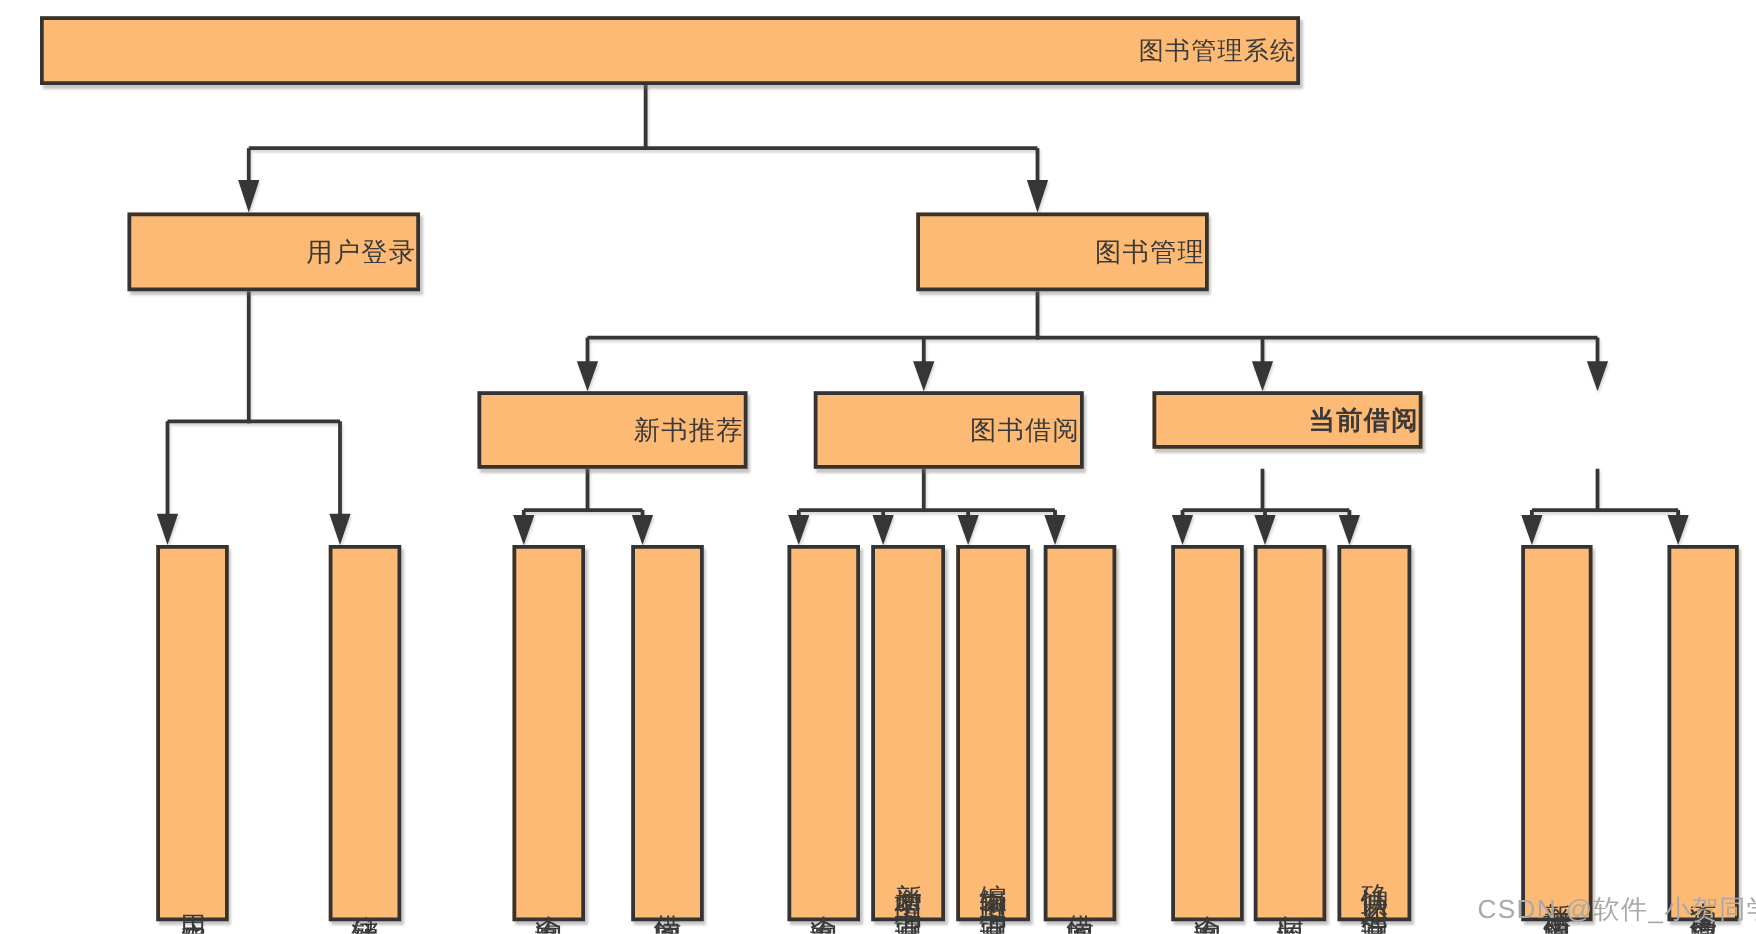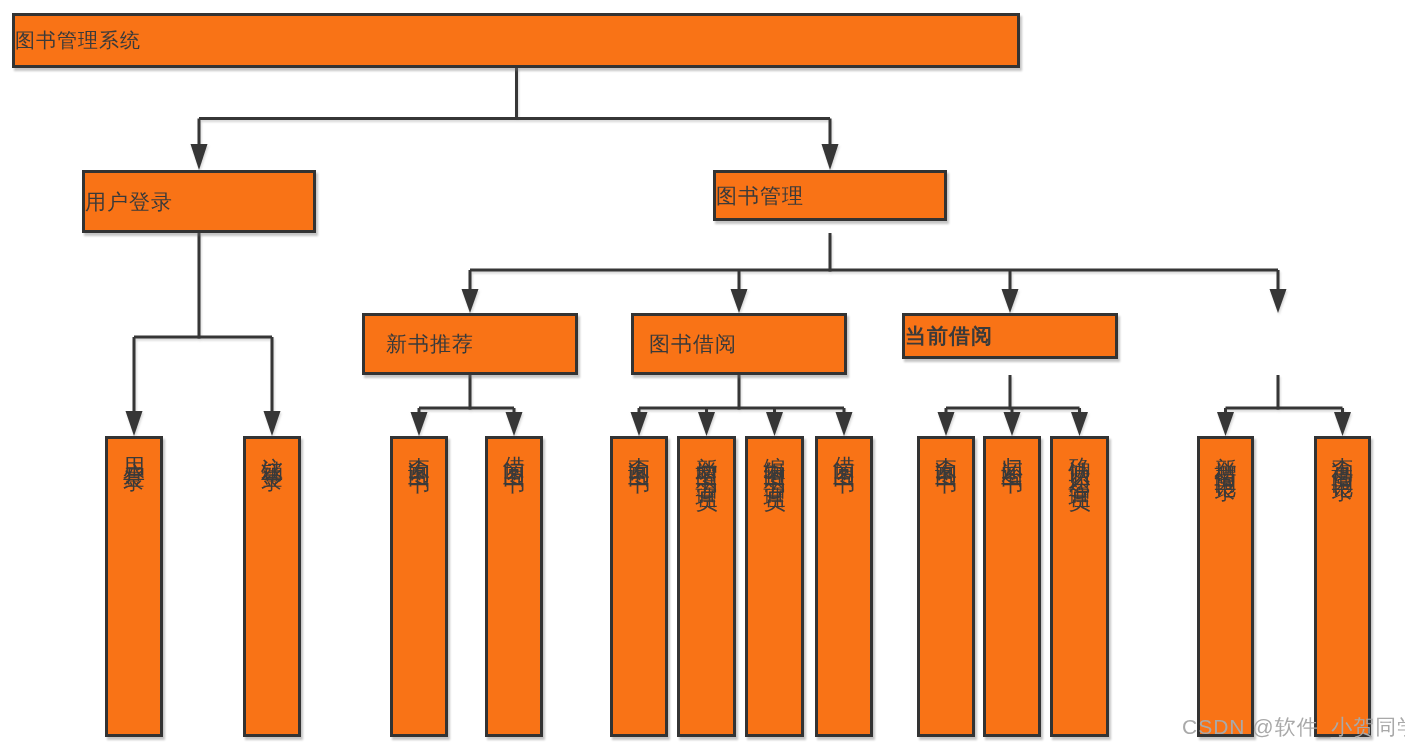--- a/index.html
+++ b/index.html
@@ -6,27 +6,28 @@
   #canvas {
     position:relative;
     width:1405px; height:747px;
     background:#ffffff;
     font-family:"Liberation Sans","DejaVu Sans",sans-serif;
     overflow:hidden;
   }
   #wires { position:absolute; left:0; top:0; filter:drop-shadow(1px 2px 1px rgba(120,120,120,0.30)); }
   .node {
     position:absolute;
-    background:#f97316;
+    background:#fdba74;
     border:3px solid #333333;
     box-shadow:2px 3px 2px rgba(110,110,110,0.40);
-    display:flex; align-items:center; justify-content:flex-start;
+    display:flex; align-items:center; justify-content:flex-end;
     color:#3a3a3a;
     box-sizing:border-box;
     text-align:center;
+    margin-left:20px;
   }
   .h-node { font-size:21px; letter-spacing:1px; }
   .root-node { font-size:20px; }
   .leaf {
     writing-mode:vertical-lr;
     text-orientation:mixed;
     font-size:22px;
     letter-spacing:5px;
     line-height:1;
   }
@@ -35,21 +36,21 @@
     left:1182px; top:713px;
     font-size:21px;
     color:#a9a9a9;
     letter-spacing:1px;
     white-space:nowrap;
     z-index:5;
   }
   
   #n-root   { left:12px;  top:13px;  width:1008px; height:55px; }
   #n-login  { left:82px;  top:170px; width:234px;  height:63px; }
-  #n-mgmt   { left:713px; top:170px; width:234px;  height:51px; }
+  #n-mgmt   { left:713px; top:170px; width:234px;  height:63px; }
   #n-l3-0   { left:362px; top:313px; width:216px;  height:62px;padding-left:21px; }
   #n-l3-1   { left:631px; top:313px; width:216px;  height:62px;padding-left:15px; }
   #n-l3-2   { left:902px; top:313px; width:216px;  height:46px;font-weight:bold; }
   #n-l3-3   { left:1170px;top:313px; width:216px;  height:62px; }
   .leaf     { top:436px;  height:301px; width:58px; }
   #lf-a0 { left:105px; }  #lf-a1 { left:243px; }
   #lf-b0 { left:390px; }  #lf-b1 { left:485px; }
   #lf-c0 { left:610px; }  #lf-c1 { left:677px; width:59px; }
   #lf-c2 { left:745px; width:59px; }  #lf-c3 { left:815px; }
   #lf-d0 { left:917px; }  #lf-d1 { left:983px; }  #lf-d2 { left:1050px; width:59px; }

